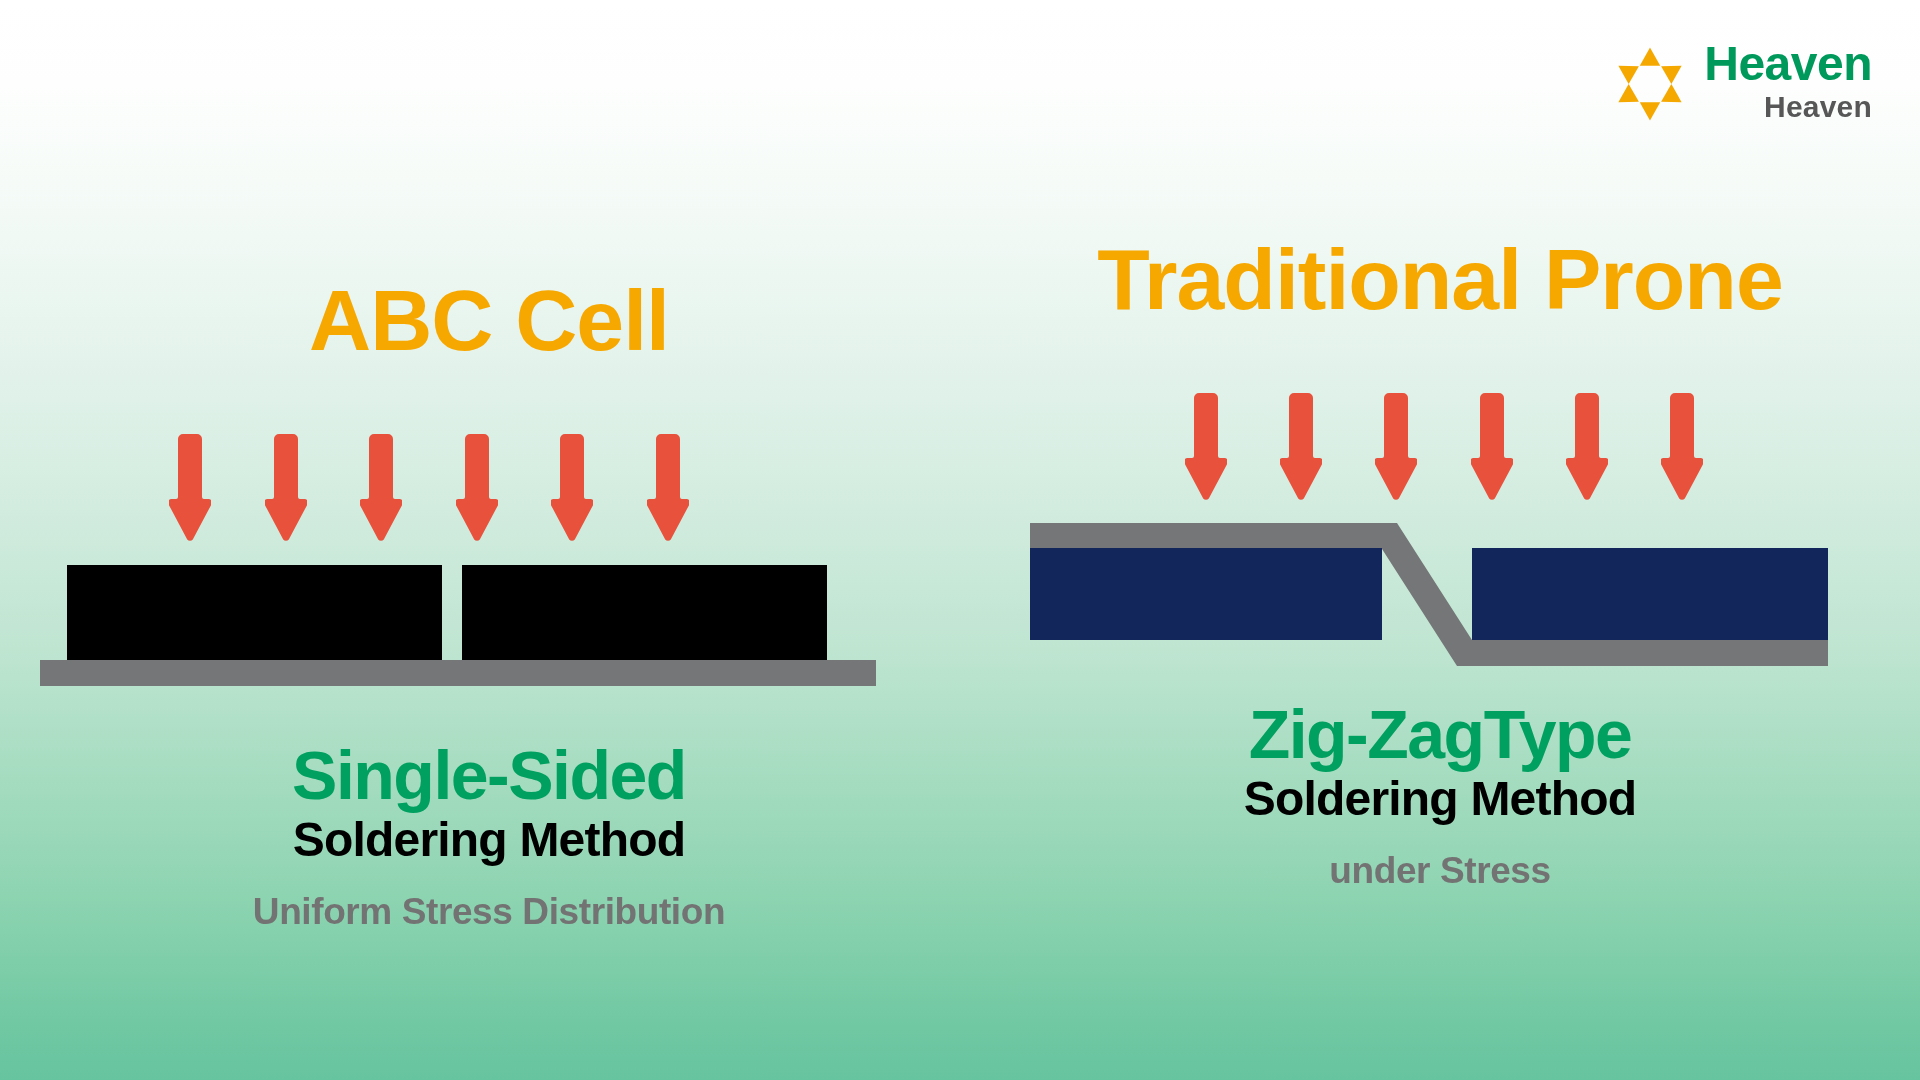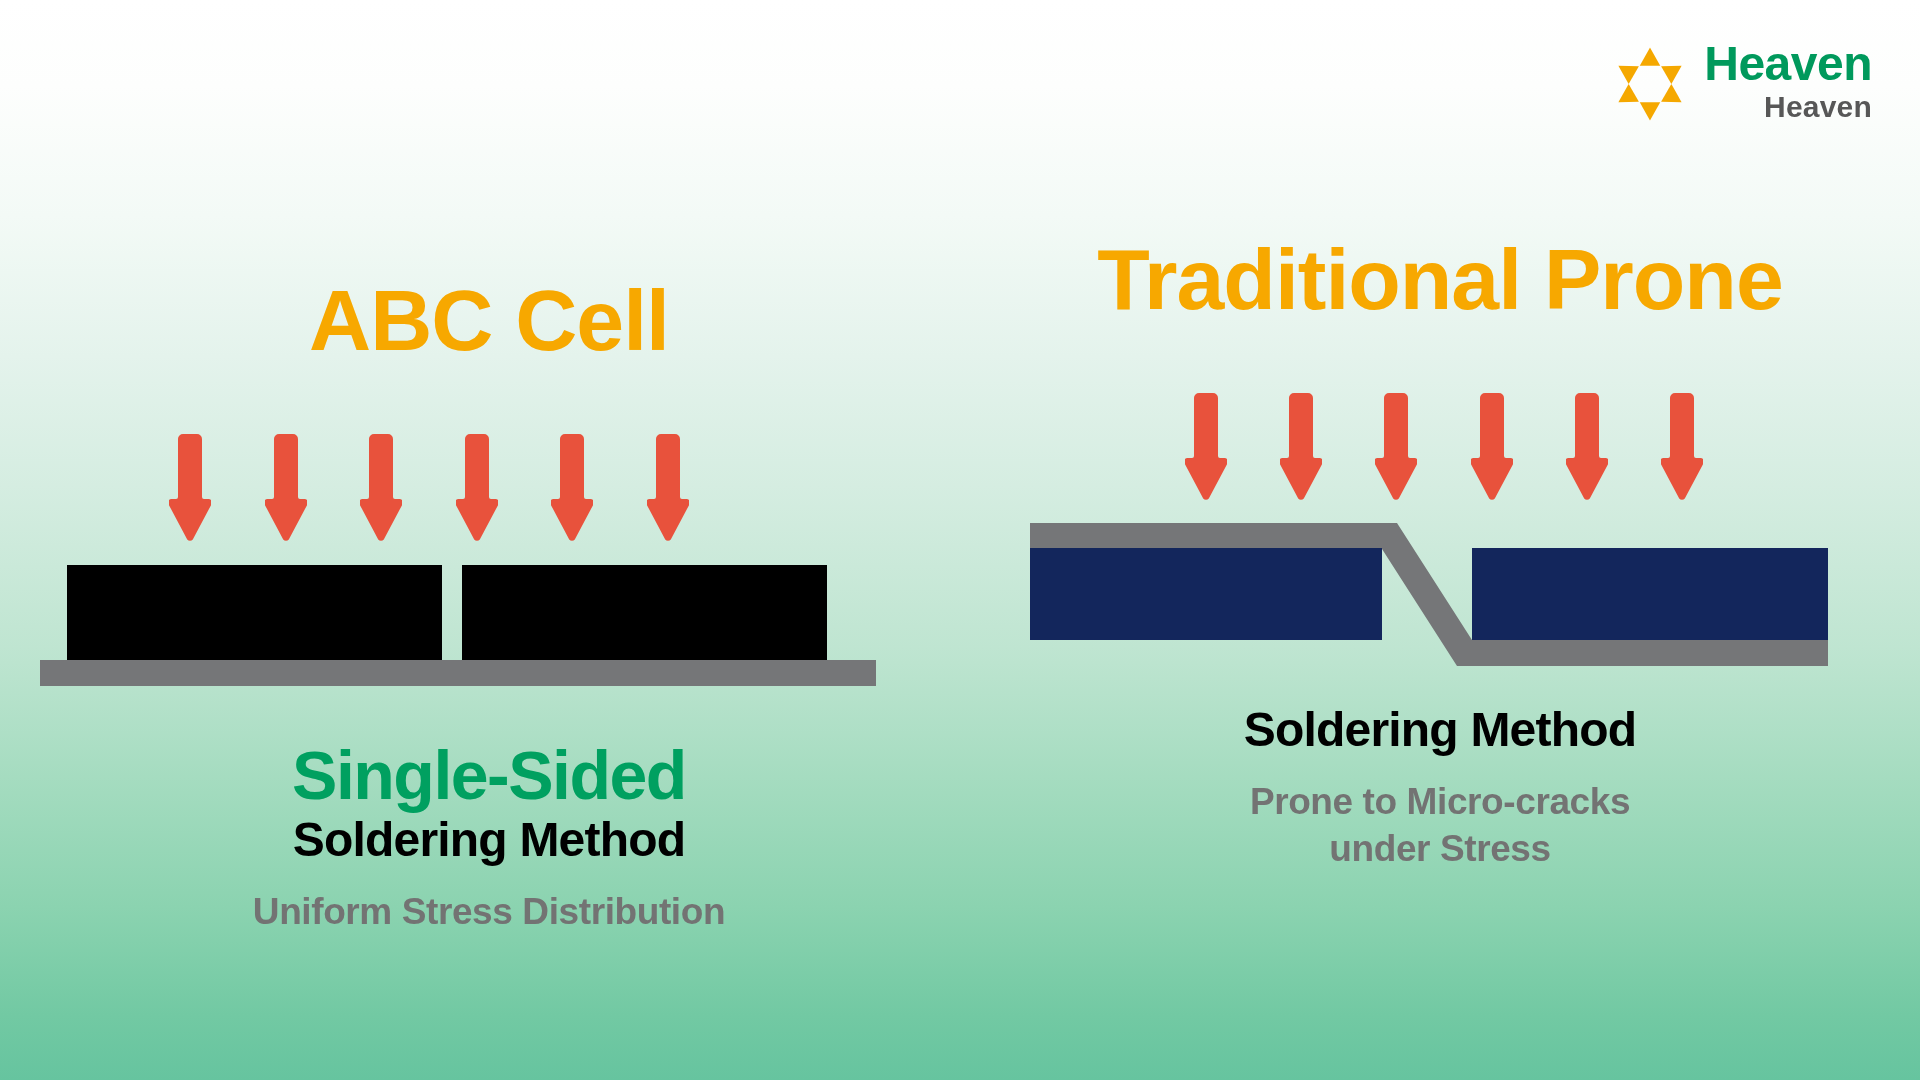--- a/index.html
+++ b/index.html
@@ -151,23 +151,23 @@
       <div>Uniform Stress Distribution</div>
     </div>
   </div>
 </div>
 
 <div class="panel" id="panel-right">
 
   <div class="panel-title">Traditional Prone</div>
 
   <div class="caption-block">
+    <div class="caption-head">Zig-ZagType</div>
     <div class="caption-sub">Soldering Method</div>
     <div class="caption-detail">
-      <div>Prone to Micro-cracks</div>
       <div>under Stress</div>
     </div>
   </div>
 </div>
 
 <div class="arrow-row" id="arrows-right">
   <svg class="arrow" viewBox="0 0 42 108">
       <path d="M14 0 h14 a5 5 0 0 1 5 5 v58 a2 2 0 0 0 2 2 h4.5 a3.5 3.5 0 0 1 2.7 5.8 L23.8 105.5 a3.7 3.7 0 0 1 -5.6 0 L -0.2 70.8 A3.5 3.5 0 0 1 2.5 65 H7 a2 2 0 0 0 2 -2 V5 a5 5 0 0 1 5 -5 Z" fill="#E8523C"></path>
     </svg>
   <svg class="arrow" viewBox="0 0 42 108">

